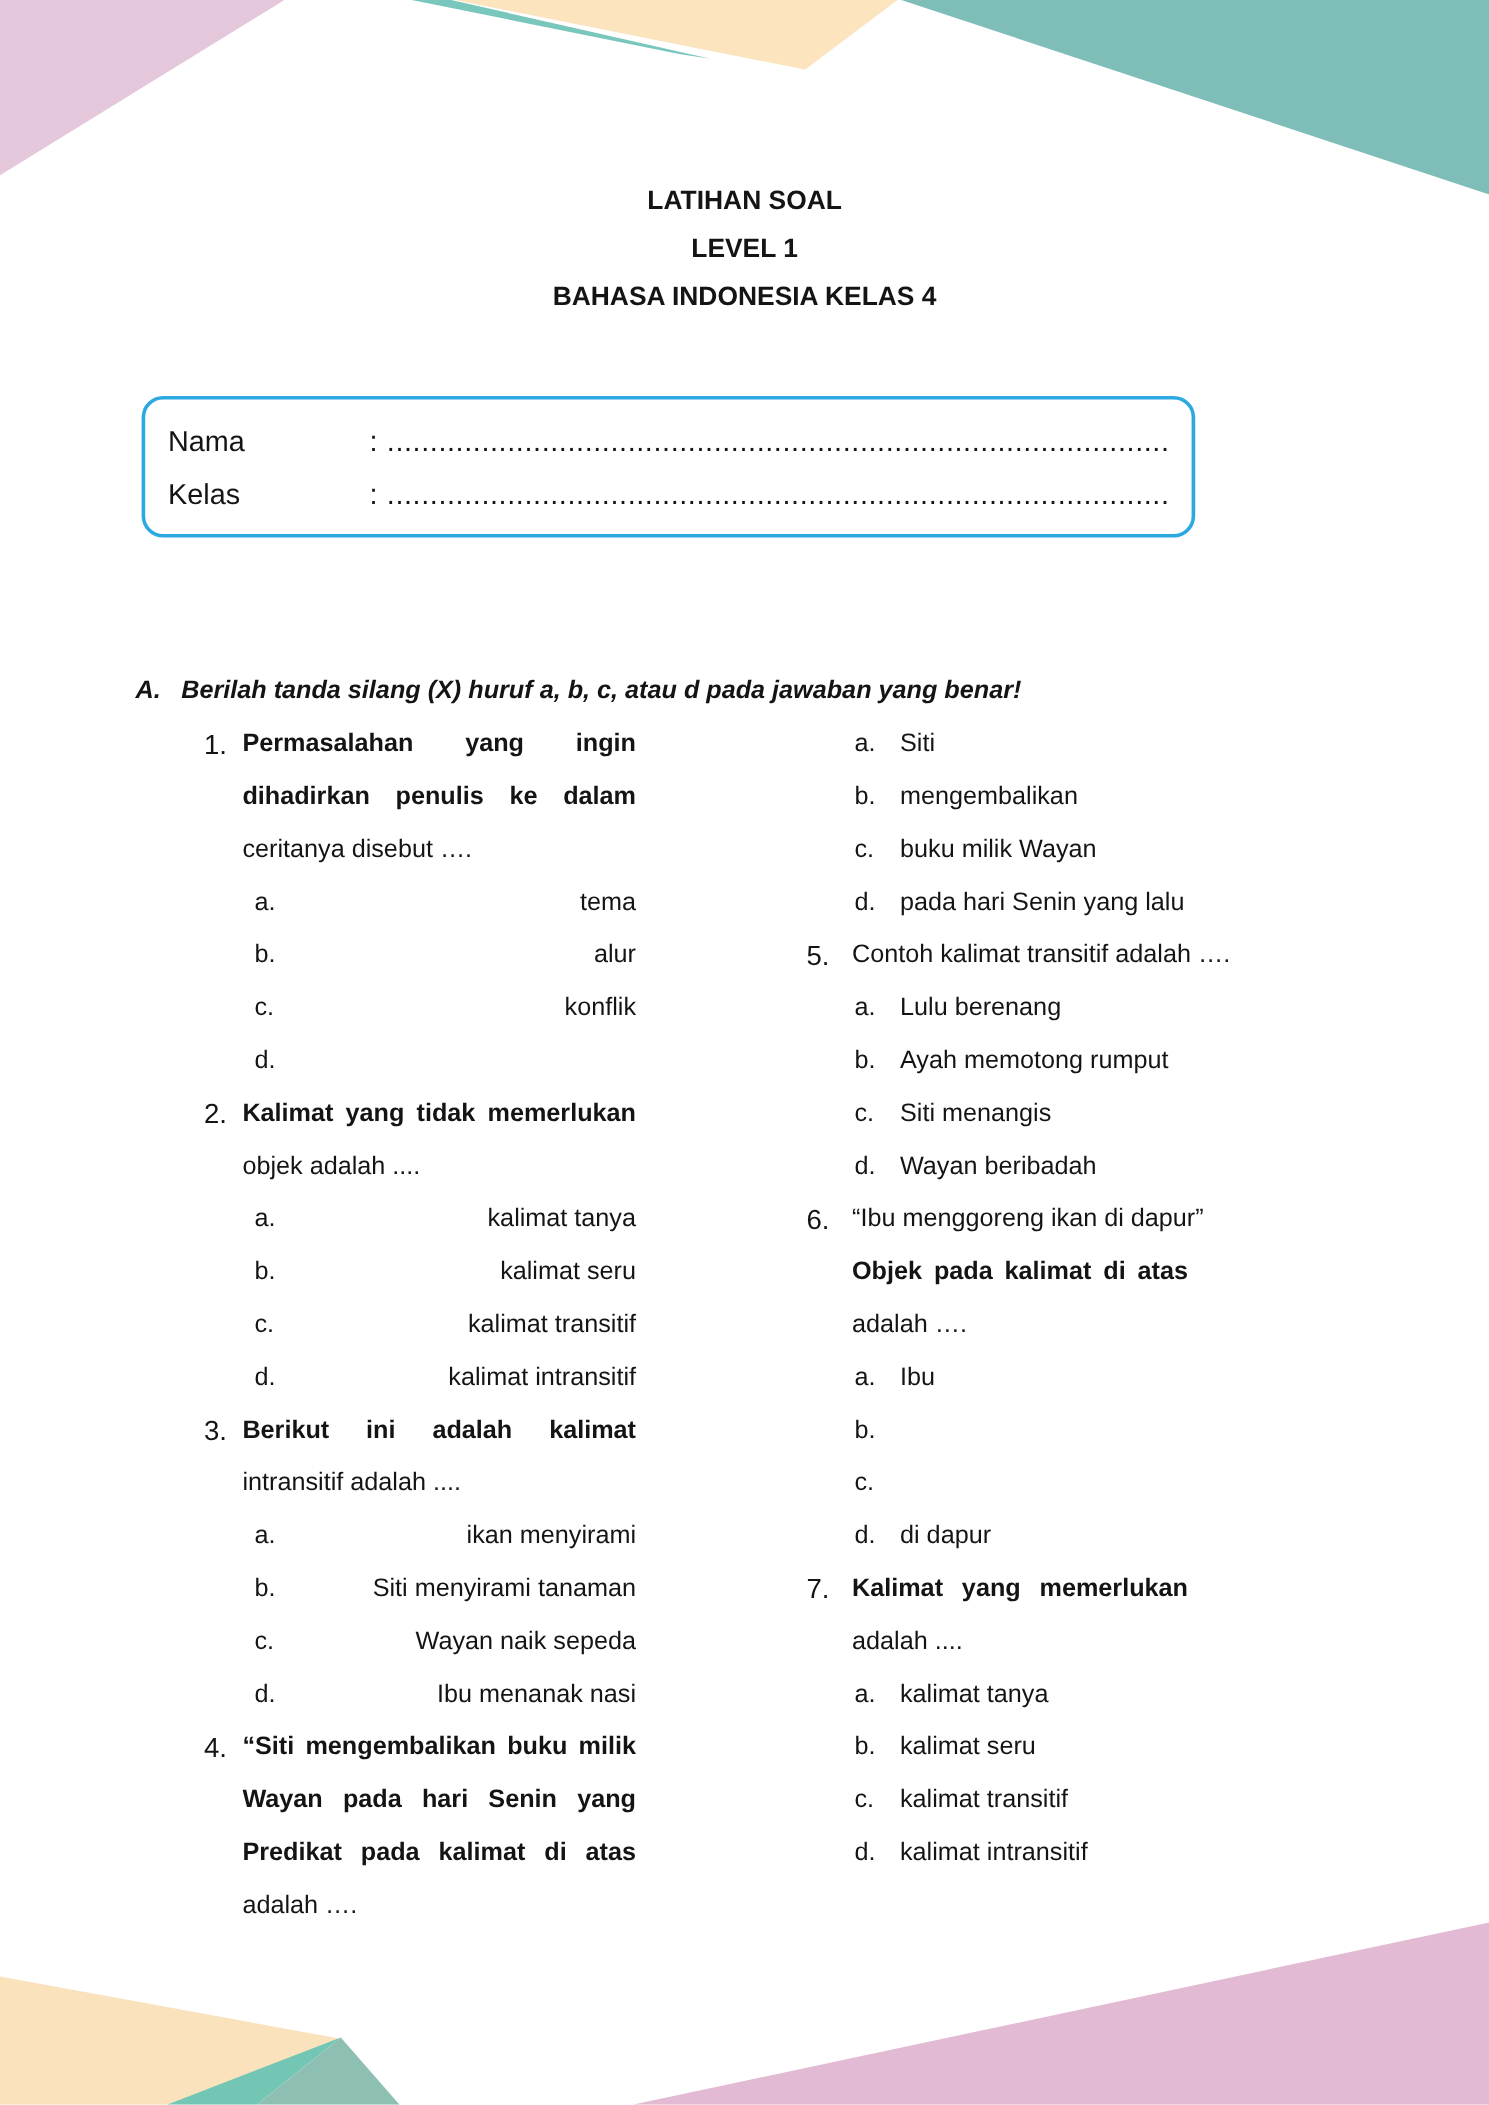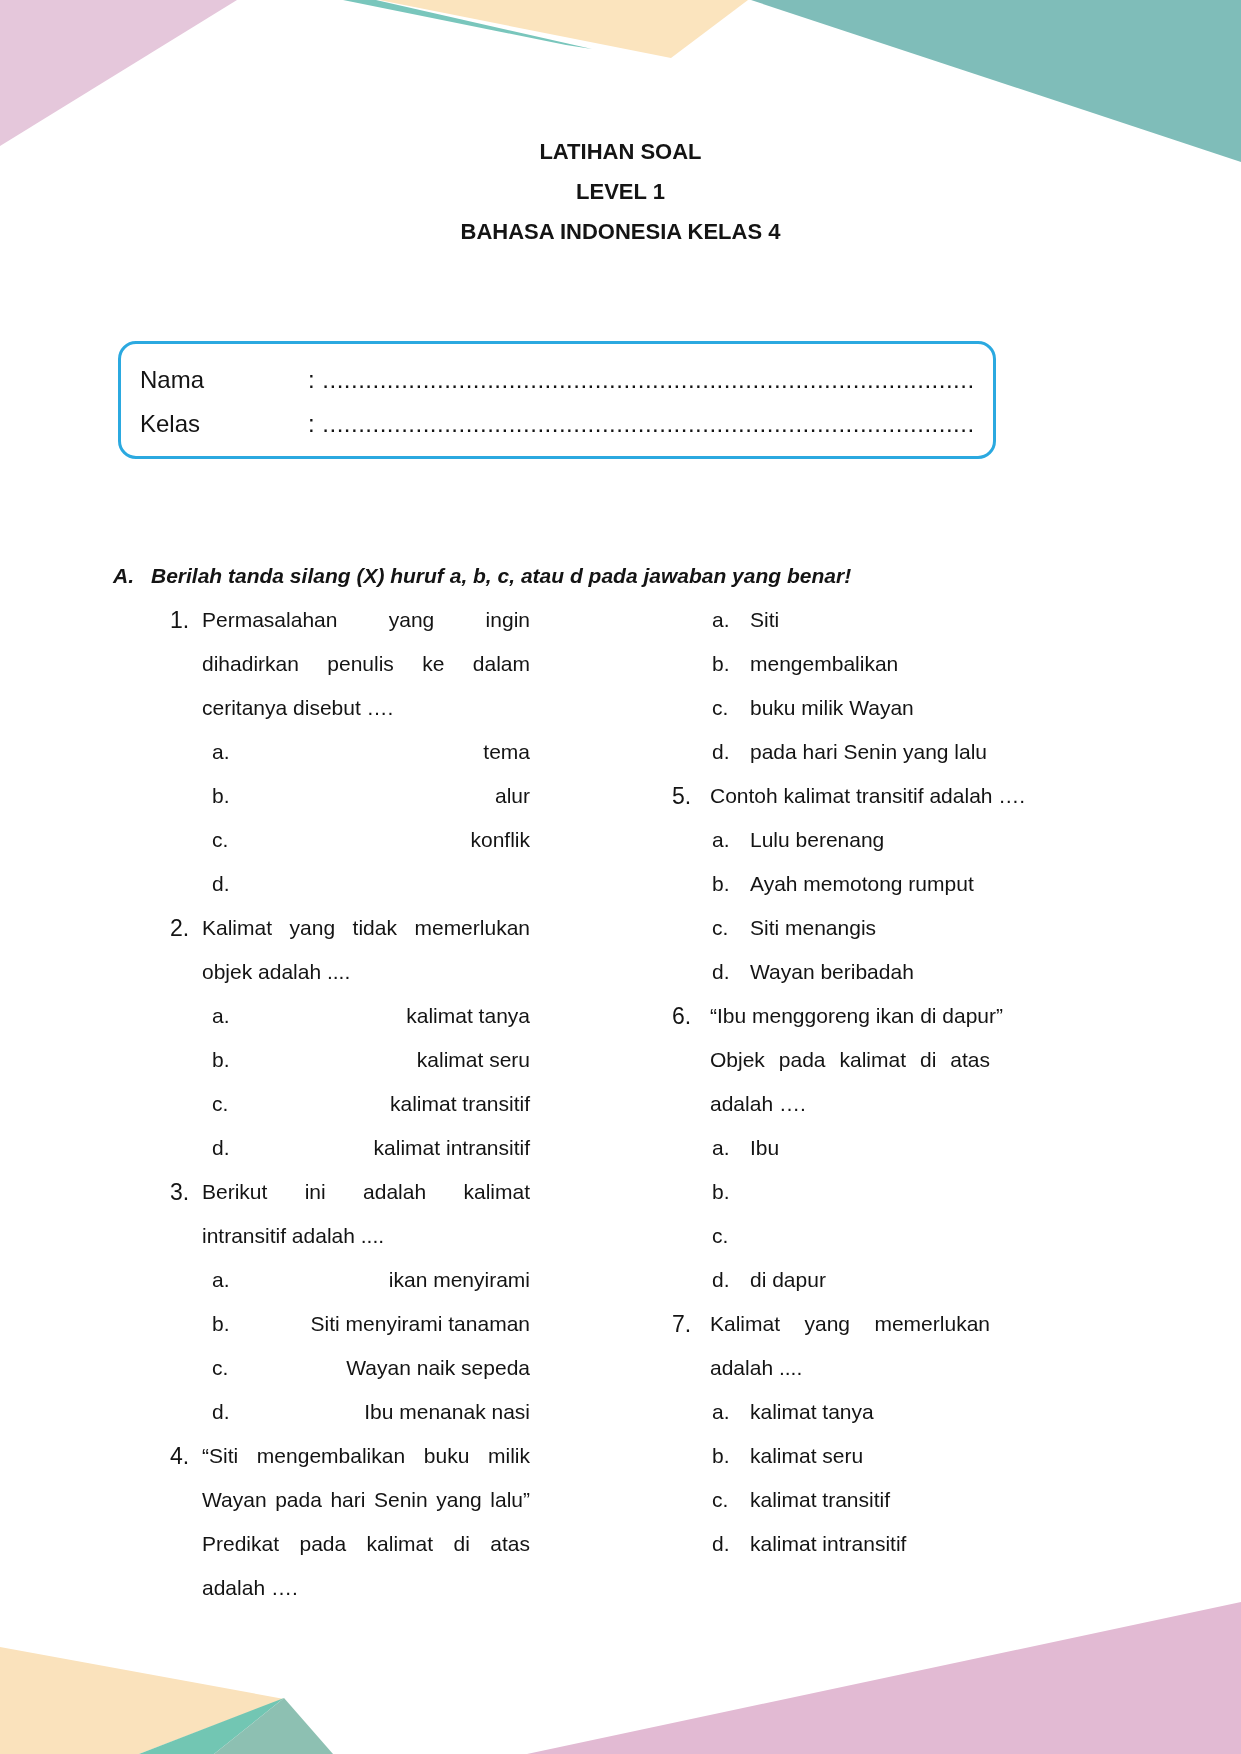--- a/index.html
+++ b/index.html
@@ -3,25 +3,25 @@
 <meta charset="utf-8">
 <style>
   html,body{margin:0;padding:0;}
   body{
     width:1241px;height:1754px;position:relative;overflow:hidden;
     background:#ffffff;color:#141414;
     font-family:"Liberation Sans","DejaVu Sans",sans-serif;
   }
   svg.decor{position:absolute;left:0;top:0;pointer-events:none;}
   .title-block{
-    position:absolute;left:0;top:132px;width:1241px;
+    position:absolute;left:0;top:147px;width:1241px;
     text-align:center;font-weight:bold;font-size:22px;line-height:40px;
   }
   .student-box{
-    position:absolute;left:118px;top:341px;width:878px;height:118px;
+    position:absolute;left:118px;top:330px;width:878px;height:118px;
     border:3.5px solid #2BA9E0;border-radius:18px;box-sizing:border-box;
     padding:14px 19px 0 19px;
   }
   .sb-row{display:flex;height:44px;line-height:44px;font-size:24px;}
   .sb-label{flex:0 0 168px;}
   .sb-value{flex:1;white-space:nowrap;overflow:hidden;letter-spacing:.5px;}
   .section-heading{
     position:absolute;left:113px;top:561px;
     font-weight:bold;font-style:italic;font-size:21px;line-height:30px;
     display:flex;
@@ -32,21 +32,21 @@
   .qcol.right{left:672px;width:318px;}
   .line{position:relative;height:44px;line-height:44px;font-size:21px;}
   .num{position:absolute;left:0;top:0;font-size:23px;}
   .left .qtext{display:block;margin-left:32px;}
   .right .qtext{display:block;margin-left:38px;}
   .left .letter{position:absolute;left:42px;top:0;}
   .right .letter{position:absolute;left:40px;top:0;}
   .left .otext{display:block;margin-left:85px;white-space:nowrap;text-align:right;}
   .right .otext{display:block;margin-left:78px;white-space:nowrap;}
   .qtext{white-space:nowrap;}
-  .justify .qtext{white-space:normal;text-align:justify;text-align-last:justify;overflow:hidden;height:44px;}
+  .justify .qtext{white-space:normal;text-align:justify;text-align-last:justify;overflow:hidden;height:44px;font-weight:bold;}
 </style>
 </head>
 <body>
 
 <svg class="decor" width="1241" height="1754" viewBox="0 0 1241 1754">
   <polygon points="0,0 237,0 0,146" fill="#E5C7DB"></polygon>
   <polygon points="343,0 376,0 592,49 566,45" fill="#79C6BC"></polygon>
   <polygon points="379,0 748,0 671,58 565,37" fill="#FBE4BE"></polygon>
   <polygon points="751,0 1241,0 1241,162" fill="#7FBDB9"></polygon>
   <polygon points="0,1647 284,1699 139,1754 0,1754" fill="#FAE2BC"></polygon>

